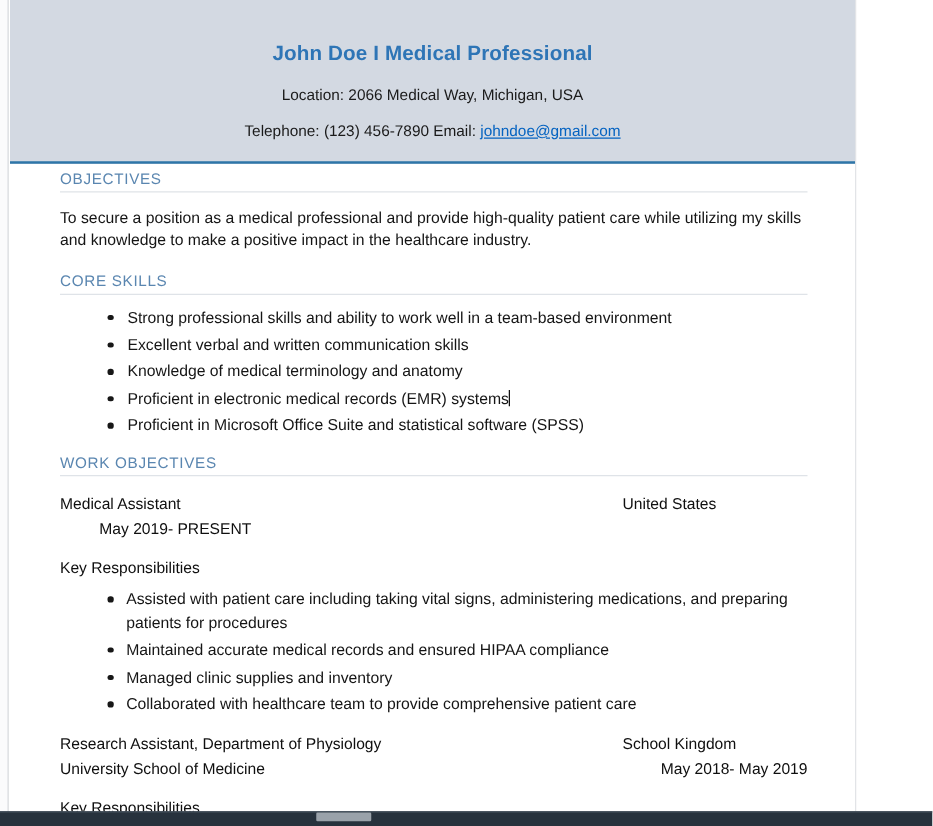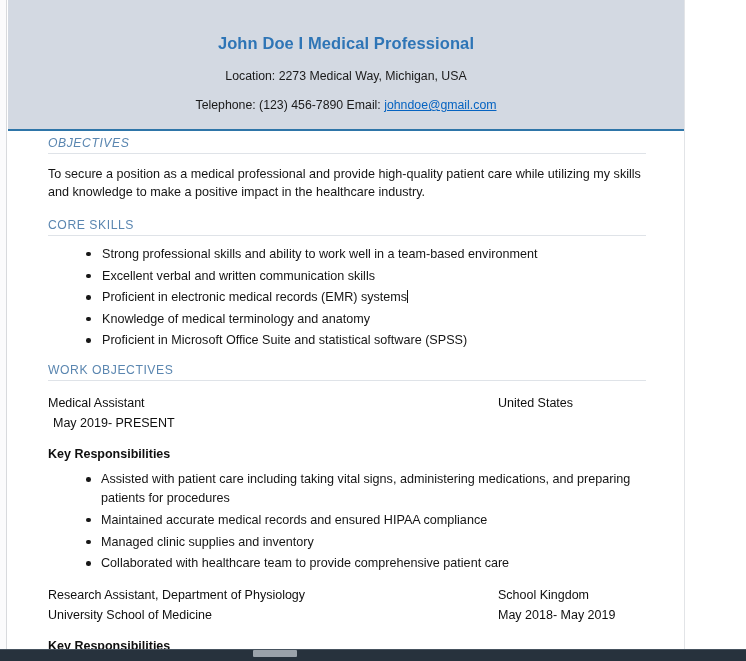--- a/index.html
+++ b/index.html
@@ -81,21 +81,21 @@
   }
 
   .section-heading {
     color: #5a86b0;
     font-size: 12.2px;
     letter-spacing: .55px;
     padding: 10px 0 3px 0;
     border-bottom: 1px solid #dfe3e8;
     margin-bottom: 0;
   }
-  .section-heading.tight { padding-top: 5px; font-style: italic; }
+  .section-heading.tight { padding-top: 5px; }
 
   .objective-text {
     font-size: 12.6px;
     color: #151515;
     line-height: 1.48;
     margin: 11px 0 6px 0;
   }
 
   ul.bullets {
     list-style: none;
@@ -138,25 +138,25 @@
     display: flex;
     justify-content: space-between;
     align-items: baseline;
     font-size: 12.5px;
     font-weight: normal;
     color: #0f0f0f;
     line-height: 1.56;
   }
   .job-row .left  { flex: 0 1 auto; }
   .job-row .right { flex: 0 0 auto; text-align: left; min-width: 148px; }
-  .job-row.second .right { padding-left: 5px; }
+  .job-row.second .right { padding-left: 5px; text-align: right; }
 
   .key-resp {
     font-size: 12.5px;
-    font-weight: bold;
+    font-weight: normal;
     color: #0f0f0f;
     margin-top: 14px;
   }
 
   
   .bottom-bar {
     position: absolute;
     left: 0;
     bottom: 0;
     width: 746px;
@@ -185,37 +185,37 @@
 <body>
 
 <div id="app-root">
 
   <div class="left-gutter"></div>
 
   <div class="page">
 
     <div class="doc-header">
       <div class="doc-title">John Doe I Medical Professional</div>
-      <div class="doc-contact-line">Location: 2273 Medical Way, Michigan, USA</div>
+      <div class="doc-contact-line">Location: 2066 Medical Way, Michigan, USA</div>
       <div class="doc-contact-line last">
         <span>Telephone: (123) 456-7890 Email: </span><a class="email-link" href="#">johndoe@gmail.com</a>
       </div>
     </div>
 
     <div class="doc-body">
 
       <div class="section-heading tight">OBJECTIVES</div>
       <p class="objective-text">To secure a position as a medical professional and provide high-quality patient care while utilizing my skills and knowledge to make a positive impact in the healthcare industry.</p>
 
       <div class="section-heading">CORE SKILLS</div>
       <ul class="bullets" id="core-skills-list">
           <li>Strong professional skills and ability to work well in a team-based environment</li>
           <li>Excellent verbal and written communication skills</li>
+          <li>Knowledge of medical terminology and anatomy</li>
           <li>Proficient in electronic medical records (EMR) systems<span class="text-caret"></span></li>
-          <li>Knowledge of medical terminology and anatomy</li>
           <li>Proficient in Microsoft Office Suite and statistical software (SPSS)</li>
         </ul>
 
       <div class="section-heading">WORK OBJECTIVES</div>
       <div id="jobs-container">
           <div class="job-entry">
             <div class="job-row">
               <span class="left">Medical Assistant</span>
               <span class="right">United States</span>
             </div>

